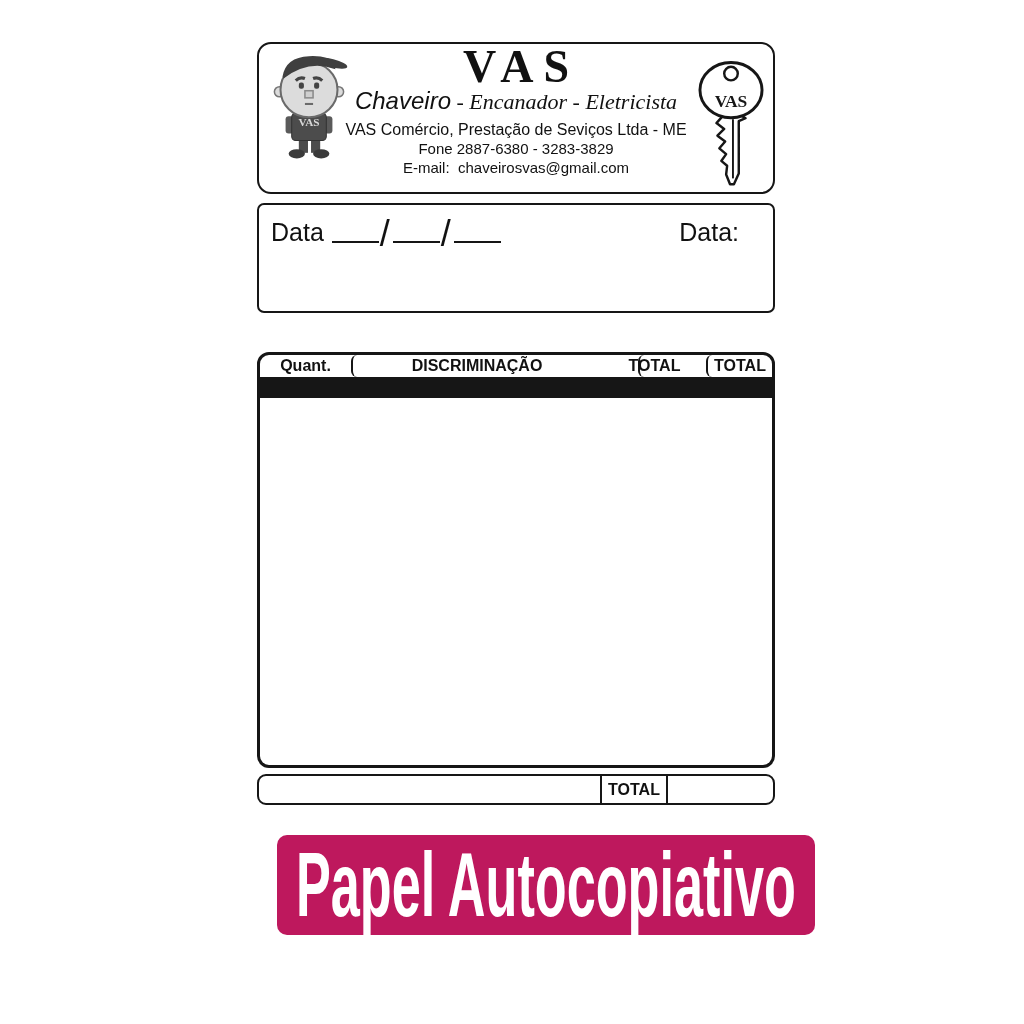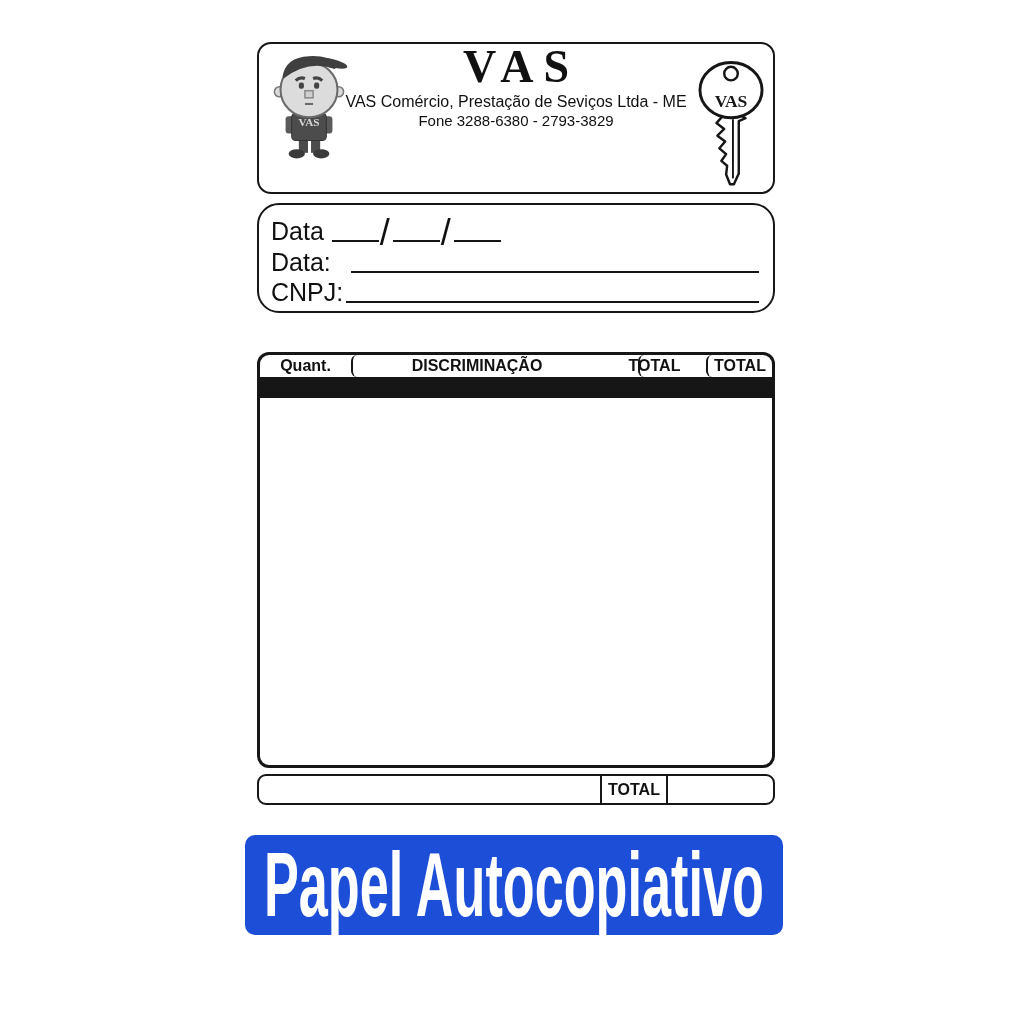--- a/index.html
+++ b/index.html
@@ -14,22 +14,22 @@
   .brand{margin:2px 0 0 0;font-family:"Liberation Serif",serif;font-weight:bold;
          font-size:46px;line-height:42px;letter-spacing:10px;padding-left:10px;}
   .tagline{line-height:25px;margin-top:0;}
   .tag-primary{font-family:"Liberation Sans",sans-serif;font-style:italic;font-size:24px;}
   .tag-secondary{font-family:"Liberation Serif",serif;font-style:italic;font-size:22px;}
   .info{margin-top:4px;font-size:15px;line-height:19px;}
   .info div{white-space:pre;}
   .company{font-weight:normal;font-size:16px;}
 
   
-  .customer-box{left:257px;top:203px;width:518px;height:110px;border-radius:22px;
-                padding:10px 14px 5px 12px;display:flex;flex-direction:column;justify-content:space-between;}
+  .customer-box{left:257px;top:203px;width:518px;height:110px;border-radius:7px;
+                padding:10px 14px 5px 12px;display:flex;flex-direction:row;justify-content:space-between;}
   .field-row{display:flex;align-items:flex-end;height:31px;font-size:25px;line-height:27px;}
   .flabel{flex:0 0 auto;}
   .line{display:inline-block;border-bottom:2.5px solid #151515;height:20px;margin-bottom:3px;}
   .date-seg{width:47px;margin-left:8px;}
   .date-seg + .slash + .date-seg{margin-left:2px;}
   .slash{font-size:36px;line-height:30px;margin:0 1px;transform:translateY(3px);}
   .grow{flex:1 1 auto;}
   .gap-lg{margin-left:20px;}
   .gap-md{margin-left:9px;}
   .gap-sm{margin-left:3px;}
@@ -88,43 +88,43 @@
 
     <svg class="keylogo" viewBox="0 0 76 134">
       <path d="M31,55 L23,64 L31,70 L24,77 L32,83 L26,90 L33,96 L28,103 L34,108 L33,117 L37,127 L41,127 L46,116 L46,62 L53,59 L45,54 Z" fill="#ffffff" stroke="#161616" stroke-width="2.5" stroke-linejoin="round"></path>
       <line x1="40" y1="60" x2="40" y2="121" stroke="#161616" stroke-width="2"></line>
       <ellipse cx="38" cy="30" rx="32" ry="28.5" fill="#ffffff" stroke="#161616" stroke-width="3"></ellipse>
       <circle cx="38" cy="13" r="7" fill="#ffffff" stroke="#161616" stroke-width="2.5"></circle>
       <text x="38" y="47" text-anchor="middle" font-family="Liberation Serif, serif" font-size="18" font-weight="bold" fill="#161616">VAS</text>
     </svg>
 
     <h1 class="brand">VAS</h1>
+    <div class="tagline">
+      <span class="tag-primary">Chaveiro</span><span class="tag-secondary"> - Encanador - Eletricista</span>
+    </div>
     <div class="info">
       <div class="company">VAS Comércio, Prestação de Seviços Ltda - ME</div>
-      <div>Fone 3288-6380 - 2793-3829</div>
+      <div>Fone 2887-6380 - 3283-3829</div>
+      <div>E-mail:  chaveirosvas@gmail.com</div>
     </div>
   </section>
 
   <section class="box customer-box">
     <div class="field-row">
       <span class="flabel">Data</span>
       <span class="line date-seg"></span>
       <span class="slash">/</span>
       <span class="line date-seg"></span>
       <span class="slash">/</span>
       <span class="line date-seg"></span>
     </div>
     <div class="field-row">
       <span class="flabel">Data:</span>
       <span class="line grow gap-lg"></span>
     </div>
-    <div class="field-row">
-      <span class="flabel">CNPJ:</span>
-      <span class="line grow gap-sm"></span>
-    </div>
   </section>
 
   <section class="box items-table">
     <div class="t-head">
       <div>Quant.</div>
       <div class="cb">DISCRIMINAÇÃO</div>
       <div class="cb">TOTAL</div>
       <div class="cb">TOTAL</div>
     </div>
     <div class="t-body">
@@ -190,17 +190,17 @@
       </div>
       </div>
   </section>
 
   <section class="box summary-row">
     <div></div>
     <div class="s-label">TOTAL</div>
     <div class="s-value"></div>
   </section>
 
-  <section class="banner" style="background: #1d4ed8;">
+  <section class="banner" style="background: #be185d; margin-left: 32px;">
     <div class="banner-text" style="color: rgb(255, 255, 255);">Papel Autocopiativo</div>
   </section>
 
 </div>
 
 </body></html>

